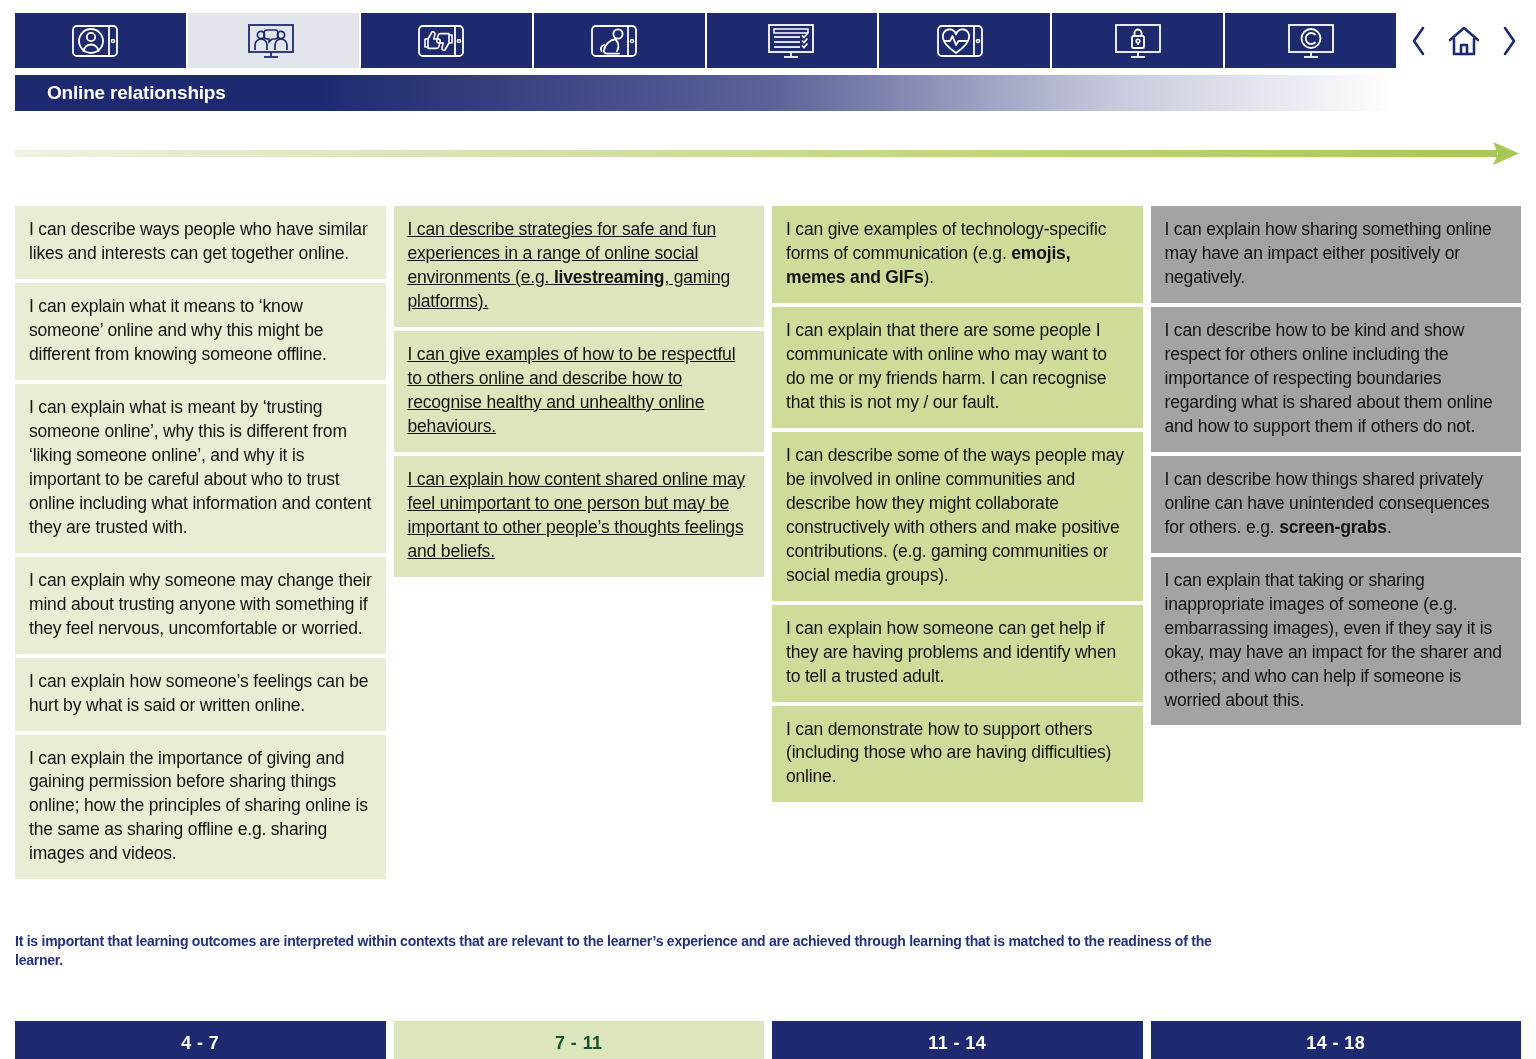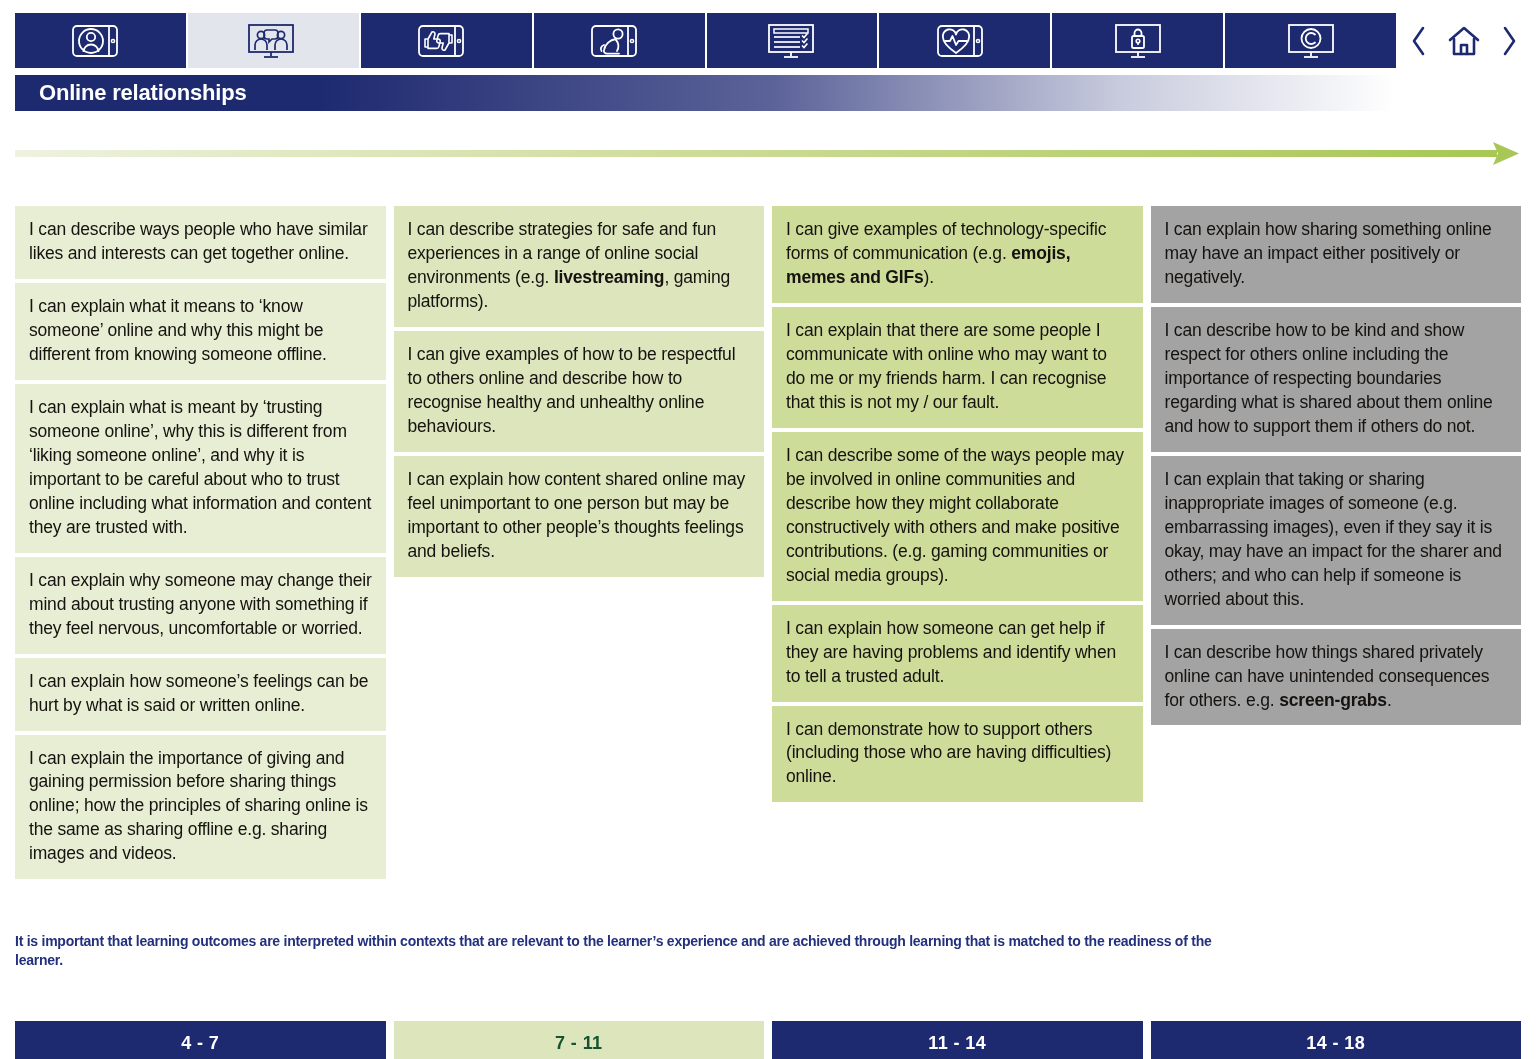--- a/index.html
+++ b/index.html
@@ -42,22 +42,22 @@
   .navctrls .nstroke { stroke:#1e2a70; fill:none; stroke-width:2.6; }
 
   
   .titleband {
     position: absolute; left: 15px; top: 75px;
     width: 1381px; height: 36px;
     background: linear-gradient(to right, #1e2a70 0%, #1e2a70 22%, #5c6399 55%, #c8cbdd 80%, #ffffff 100%);
     display: flex; align-items: center;
   }
   .titleband .ttxt {
-    color: #ffffff; font-size: 22px; font-weight: bold;
-    letter-spacing: -0.2px; padding-left: 24px;
+    color: #ffffff; font-size: 19px; font-weight: bold;
+    letter-spacing: -0.2px; padding-left: 32px;
     font-family: "Liberation Sans", sans-serif;
   }
 
   
   .arrowrow { position: absolute; left: 15px; top: 140px; width: 1506px; height: 30px; }
   .arrowrow svg { display:block; }
 
   
   .grid {
     position: absolute; left: 15px; top: 192px;
@@ -67,21 +67,21 @@
   .col { width: 372px; display: flex; flex-direction: column; gap: 4px; margin-top: 14px; }
   .cell {
     padding: 12px 13px 13px 14px;
     color: #15120f;
     font-size: 17.5px;
     line-height: 1.37;
     font-family: "Liberation Sans", sans-serif;
     letter-spacing: -0.18px;
   }
   .col.c1 .cell { background: #e8eed4; }
-  .col.c2 .cell { background: #dde5bd; }
+  .col.c2 .cell { background: #dde5bd; text-decoration: underline; }
   .col.c3 .cell { background: #cedc9a; }
   .col.c4 .cell { background: #a3a3a3; }
   .cell b { font-weight: bold; }
 
   
   .note {
     position: absolute; left: 15px; top: 932px; width: 1200px;
     color: #22307d; font-size: 14px; font-weight: bold; line-height: 1.38;
     letter-spacing: -0.25px;
     font-family: "Liberation Sans", sans-serif;
@@ -253,22 +253,22 @@
     <div class="col c3">
         <div class="cell">I can give examples of technology-specific forms of communication (e.g. <b>emojis, memes and GIFs</b>).</div>
         <div class="cell">I can explain that there are some people I communicate with online who may want to do me or my friends harm. I can recognise that this is not my / our fault.</div>
         <div class="cell">I can describe some of the ways people may be involved in online communities and describe how they might collaborate constructively with others and make positive contributions. (e.g. gaming communities or social media groups).</div>
         <div class="cell">I can explain how someone can get help if they are having problems and identify when to tell a trusted adult.</div>
         <div class="cell">I can demonstrate how to support others (including those who are having difficulties) online.</div>
       </div>
     <div class="col c4">
         <div class="cell">I can explain how sharing something online may have an impact either positively or negatively.</div>
         <div class="cell">I can describe how to be kind and show respect for others online including the importance of respecting boundaries regarding what is shared about them online and how to support them if others do not.</div>
+        <div class="cell">I can describe how things shared privately online can have unintended consequences for others. e.g. <b>screen-grabs</b>.</div>
         <div class="cell">I can explain that taking or sharing inappropriate images of someone (e.g. embarrassing images), even if they say it is okay, may have an impact for the sharer and others; and who can help if someone is worried about this.</div>
-        <div class="cell">I can describe how things shared privately online can have unintended consequences for others. e.g. <b>screen-grabs</b>.</div>
       </div>
   </div>
 
   <div class="note">It is important that learning outcomes are interpreted within contexts that are relevant to the learner’s experience and are achieved through learning that is matched to the readiness of the learner.</div>
 
   <div class="ages">
     <div class="age">4 - 7</div>
     <div class="age hl">7 - 11</div>
     <div class="age">11 - 14</div>
     <div class="age">14 - 18</div>

